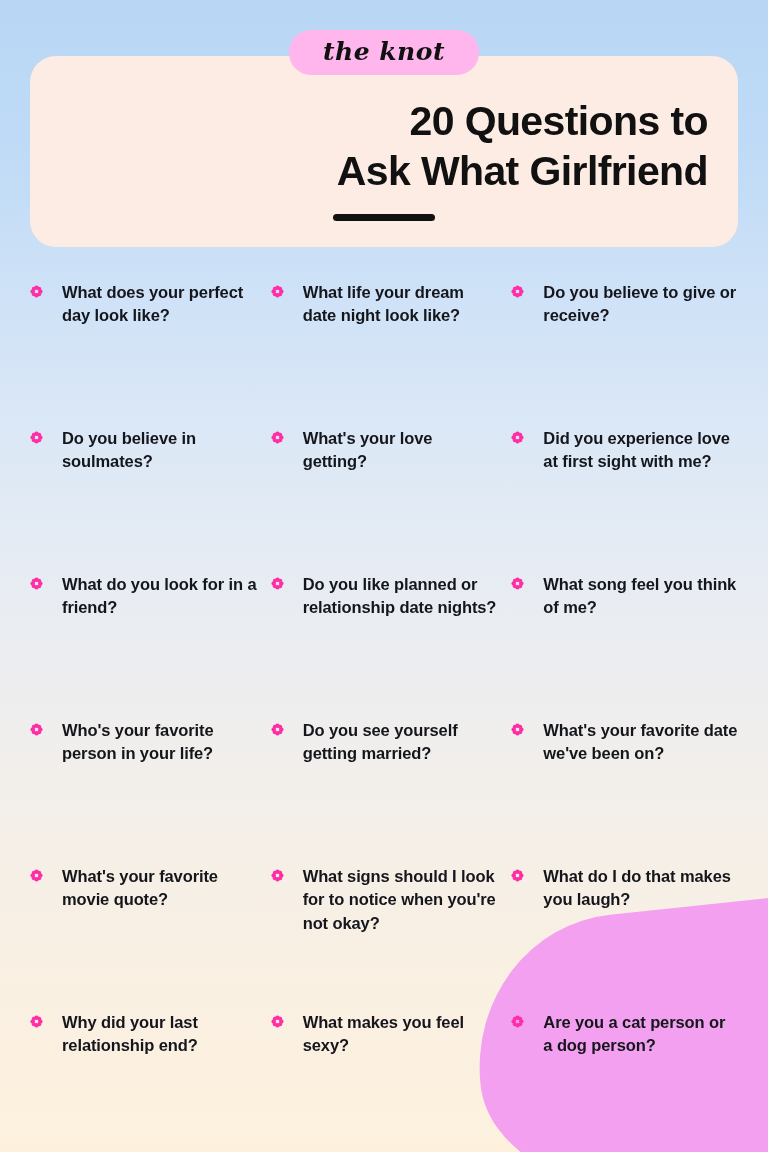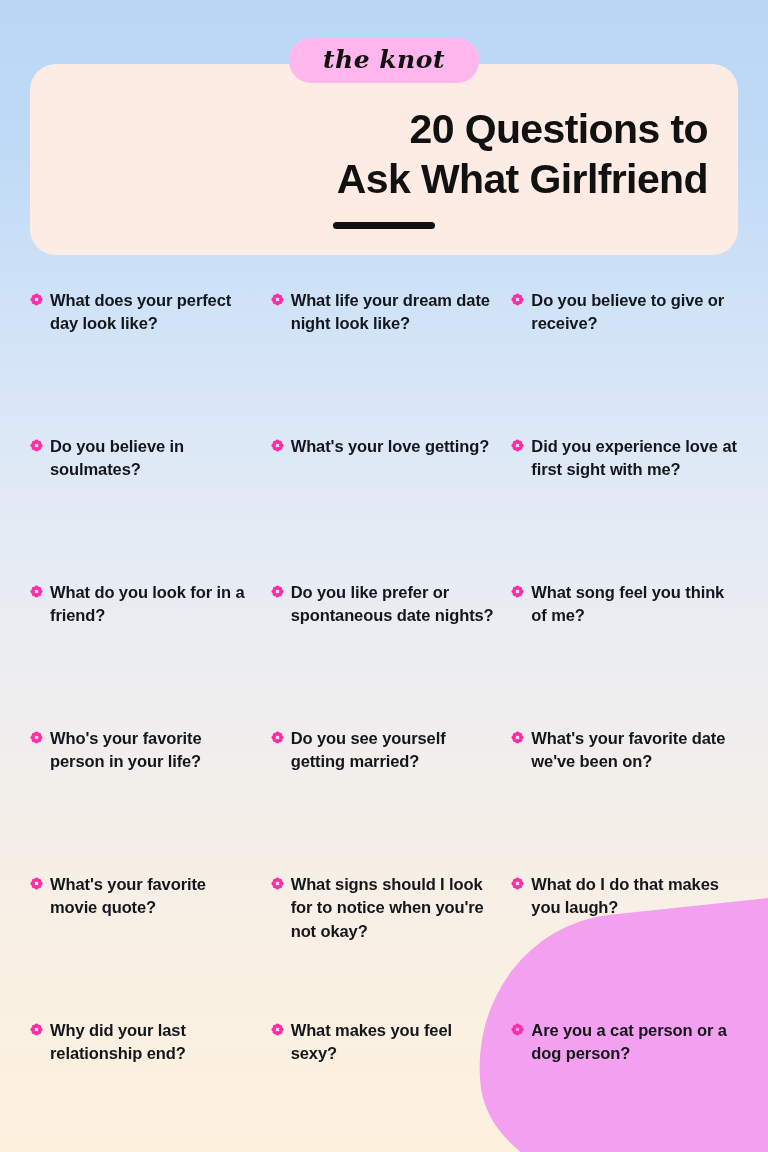--- a/index.html
+++ b/index.html
@@ -36,21 +36,21 @@
     border-radius: 48% 8% 12% 60% / 60% 10% 14% 48%;
     transform: rotate(-6deg);
     z-index: 0;
   }
 
   .page {
     position: relative;
     z-index: 2;
     width: 768px;
     height: 1152px;
-    padding: 8px 30px;
+    padding: 0 30px;
   }
 
   
   .header-wrap {
     position: relative;
     padding-top: 30px;
   }
 
   .logo-pill {
     position: absolute;
@@ -104,21 +104,21 @@
   }
 
   .col {
     display: flex;
     flex-direction: column;
   }
 
   .q {
     display: flex;
     align-items: flex-start;
-    gap: 7px;
+    gap: 19px;
     margin-bottom: 28px;
     min-height: 118px;
   }
 
   .q .flower {
     flex: 0 0 auto;
     margin-top: 4px;
     line-height: 1;
   }
 
@@ -299,21 +299,21 @@
                 <circle cx="12" cy="19" r="4.2"></circle>
                 <circle cx="5" cy="12" r="4.2"></circle>
                 <circle cx="19" cy="12" r="4.2"></circle>
                 <circle cx="7" cy="7" r="3.6"></circle>
                 <circle cx="17" cy="7" r="3.6"></circle>
                 <circle cx="7" cy="17" r="3.6"></circle>
                 <circle cx="17" cy="17" r="3.6"></circle>
               </g>
             </svg>
         </span>
-        <span class="text">Do you like prefer or spontaneous date nights?</span>
+        <span class="text">Do you like planned or relationship date nights?</span>
       </div>
       <div class="q">
         <span class="flower">
           <svg width="13" height="13" viewBox="0 0 24 24">
               <g fill="#ff2ea6">
                 <circle cx="12" cy="5" r="4.2"></circle>
                 <circle cx="12" cy="19" r="4.2"></circle>
                 <circle cx="5" cy="12" r="4.2"></circle>
                 <circle cx="19" cy="12" r="4.2"></circle>
                 <circle cx="7" cy="7" r="3.6"></circle>

